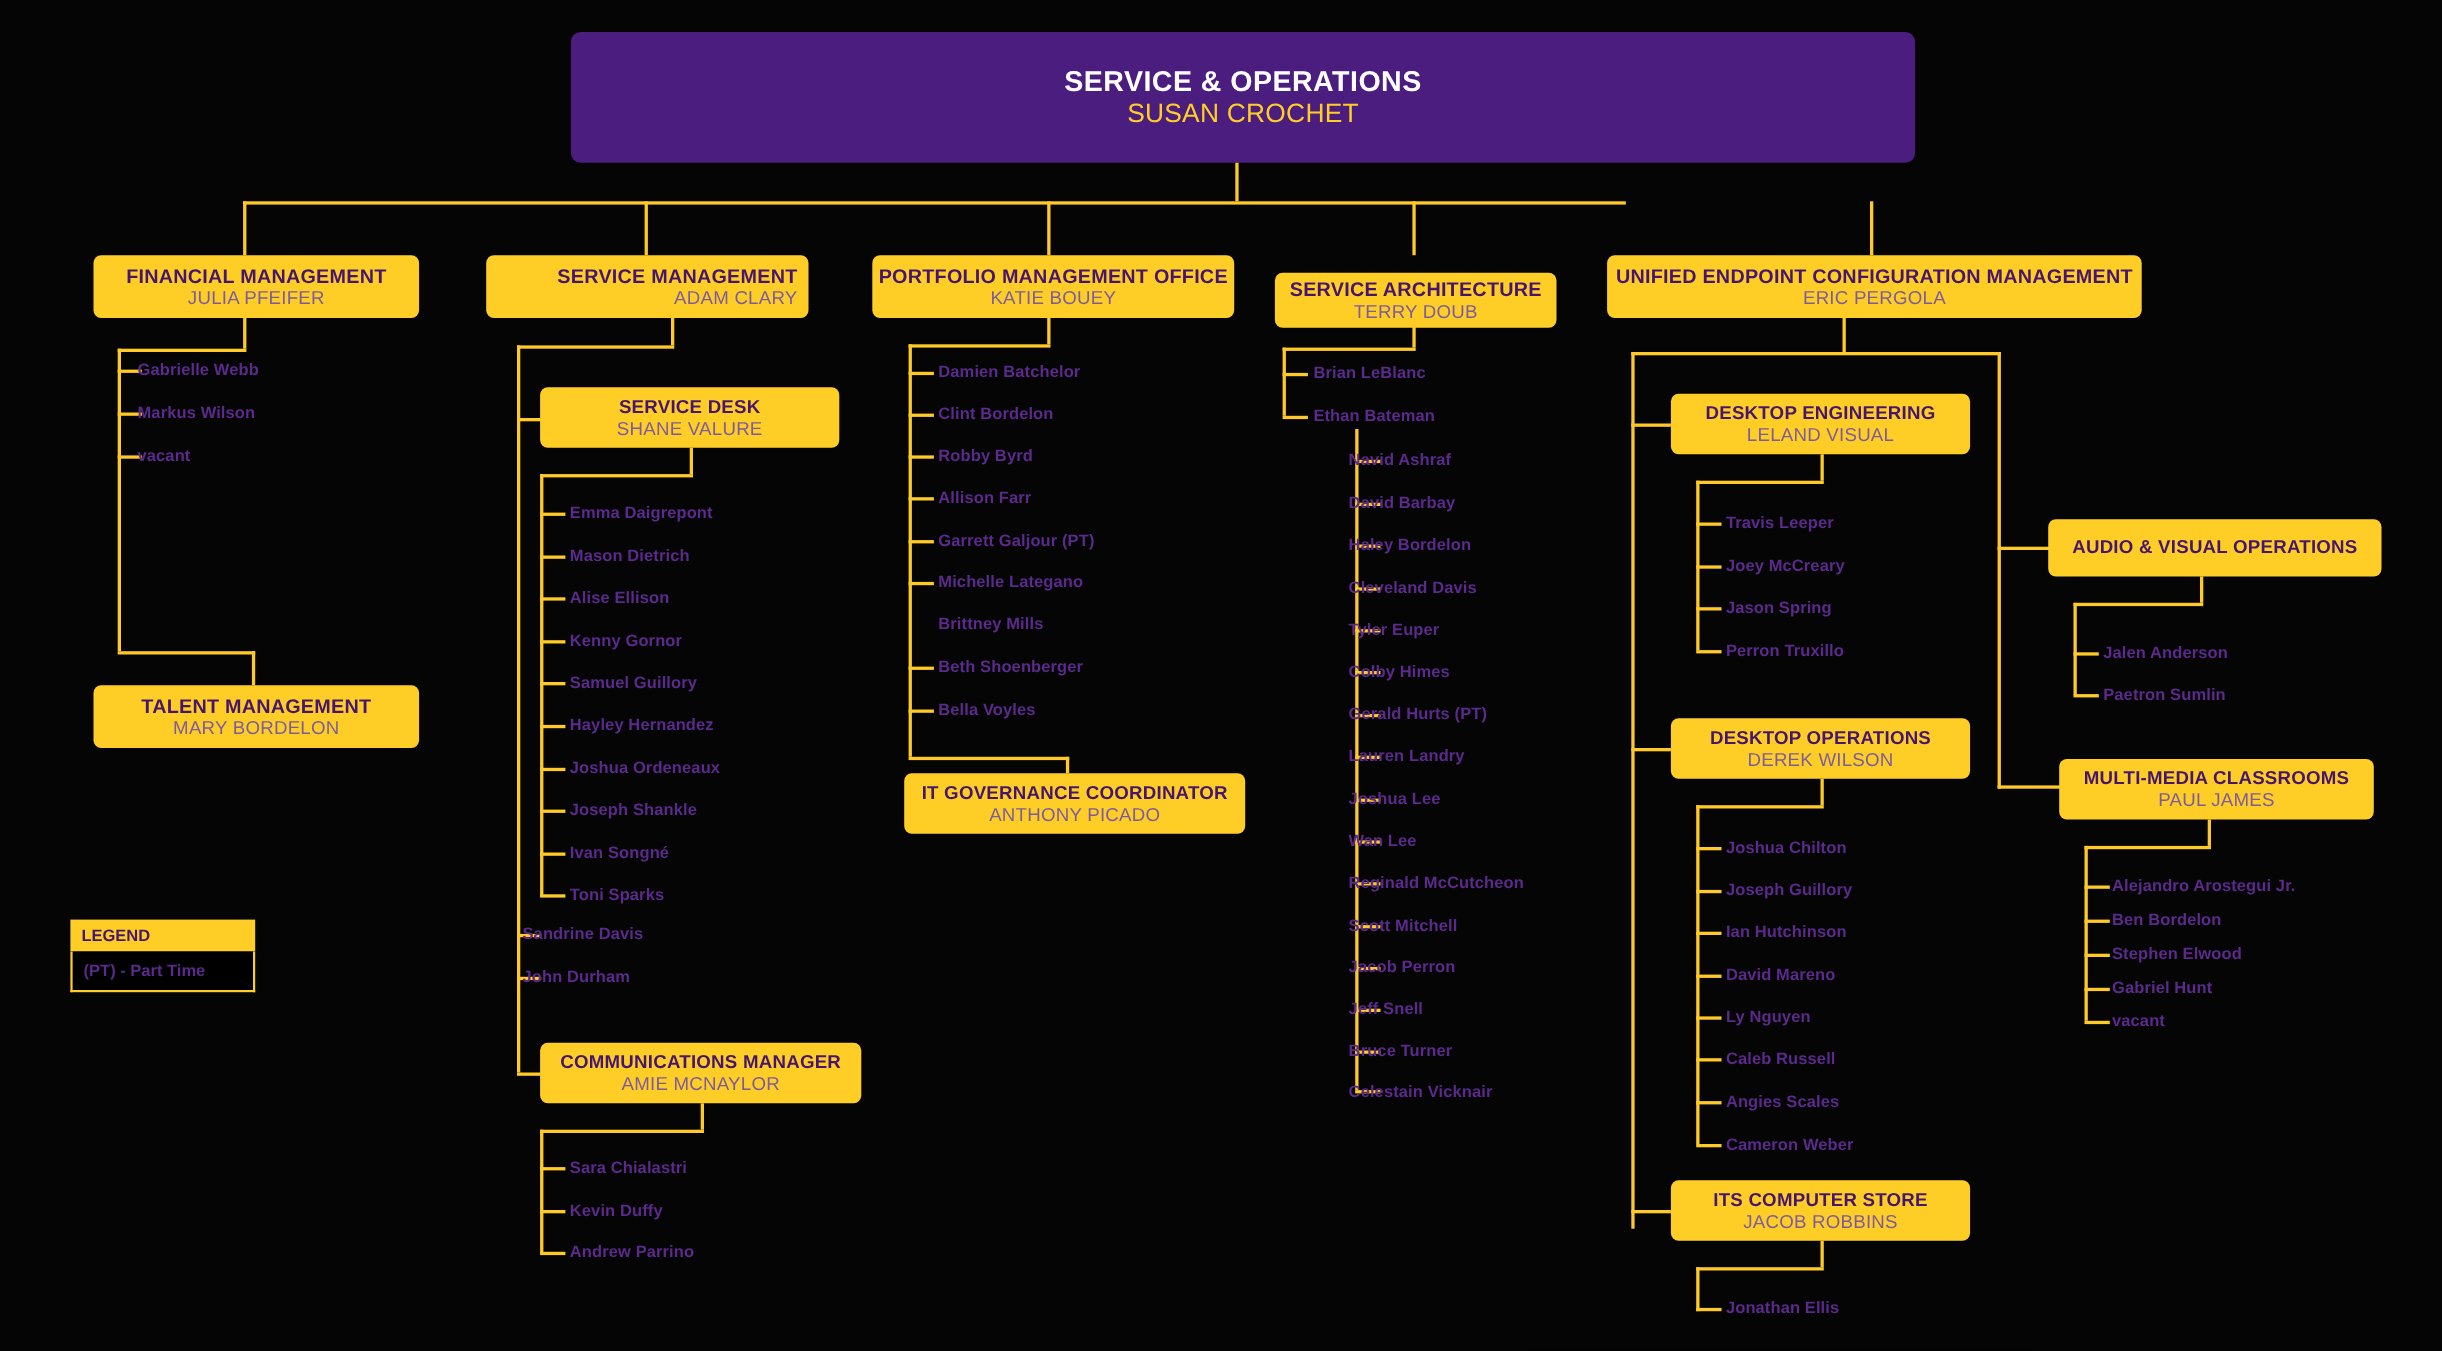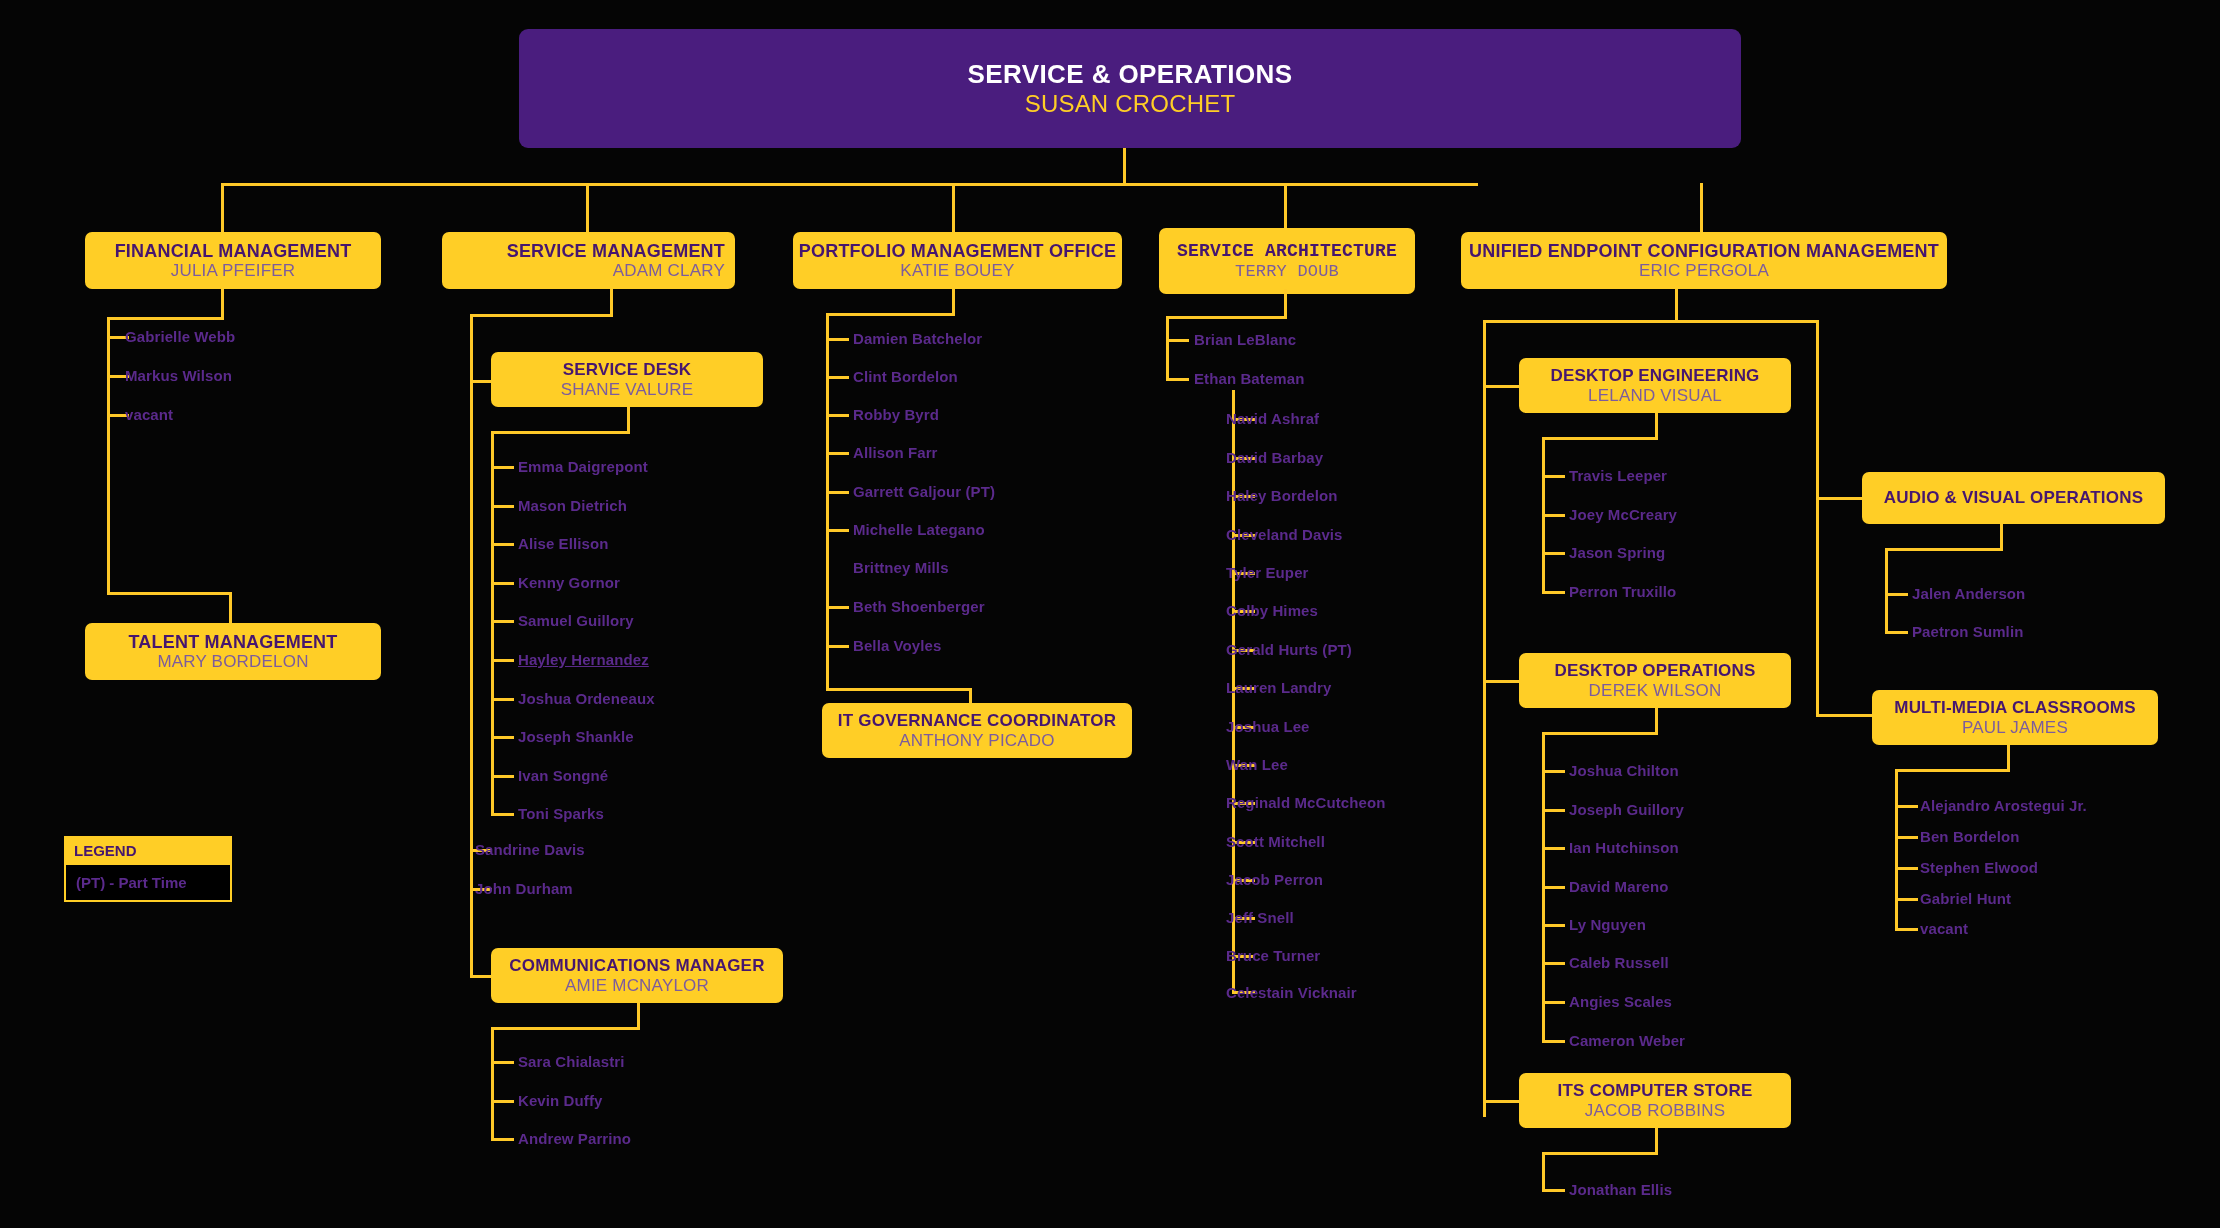--- a/index.html
+++ b/index.html
@@ -153,21 +153,21 @@
   <div class="ln lnh" style="left:491px;top:659px;width:23px;height:3px;"></div>
   <div class="ln lnh" style="left:491px;top:698px;width:23px;height:3px;"></div>
   <div class="ln lnh" style="left:491px;top:736px;width:23px;height:3px;"></div>
   <div class="ln lnh" style="left:491px;top:775px;width:23px;height:3px;"></div>
   <div class="ln lnh" style="left:491px;top:813px;width:23px;height:3px;"></div>
   <div class="person" style="left:518px;top:458px;">Emma Daigrepont</div>
   <div class="person" style="left:518px;top:497px;">Mason Dietrich</div>
   <div class="person" style="left:518px;top:535px;">Alise Ellison</div>
   <div class="person" style="left:518px;top:574px;">Kenny Gornor</div>
   <div class="person" style="left:518px;top:612px;">Samuel Guillory</div>
-  <div class="person" style="left:518px;top:651px;text-decoration:underline;">Hayley Hernandez</div>
+  <div class="person" style="left:518px;top:651px;">Hayley Hernandez</div>
   <div class="person" style="left:518px;top:690px;">Joshua Ordeneaux</div>
   <div class="person" style="left:518px;top:728px;">Joseph Shankle</div>
   <div class="person" style="left:518px;top:767px;">Ivan Songné</div>
   <div class="person" style="left:518px;top:805px;">Toni Sparks</div>
 
   <div class="box b3" style="left:491px;top:948px;width:292px;height:55px;">
     <div class="t">COMMUNICATIONS MANAGER</div>
     <div class="s">AMIE MCNAYLOR</div>
   </div>
   <div class="ln lnv" style="left:637px;top:1003px;width:3px;height:24px;"></div>
@@ -205,21 +205,21 @@
   <div class="person" style="left:853px;top:521px;">Michelle Lategano</div>
   <div class="person" style="left:853px;top:559px;">Brittney Mills</div>
   <div class="person" style="left:853px;top:598px;">Beth Shoenberger</div>
   <div class="person" style="left:853px;top:637px;">Bella Voyles</div>
 
   <div class="box b3" style="left:822px;top:703px;width:310px;height:55px;">
     <div class="t">IT GOVERNANCE COORDINATOR</div>
     <div class="s">ANTHONY PICADO</div>
   </div>
 
-  <div class="box b2" style="left:1159px;top:228px;width:256px;height:66px;font-family:Liberation Mono, monospace;">
+  <div class="box b2" style="left:1159px;top:248px;width:256px;height:50px;">
     <div class="t">SERVICE ARCHITECTURE</div>
     <div class="s">TERRY DOUB</div>
   </div>
   <div class="ln lnv" style="left:1284px;top:289px;width:3px;height:27px;"></div>
   <div class="ln lnh" style="left:1166px;top:316px;width:121px;height:3px;"></div>
   <div class="ln lnv" style="left:1166px;top:316px;width:3px;height:62px;"></div>
   <div class="ln lnh" style="left:1166px;top:339px;width:23px;height:3px;"></div>
   <div class="ln lnh" style="left:1166px;top:378px;width:23px;height:3px;"></div>
   <div class="person" style="left:1194px;top:331px;">Brian LeBlanc</div>
   <div class="person" style="left:1194px;top:370px;">Ethan Bateman</div>

